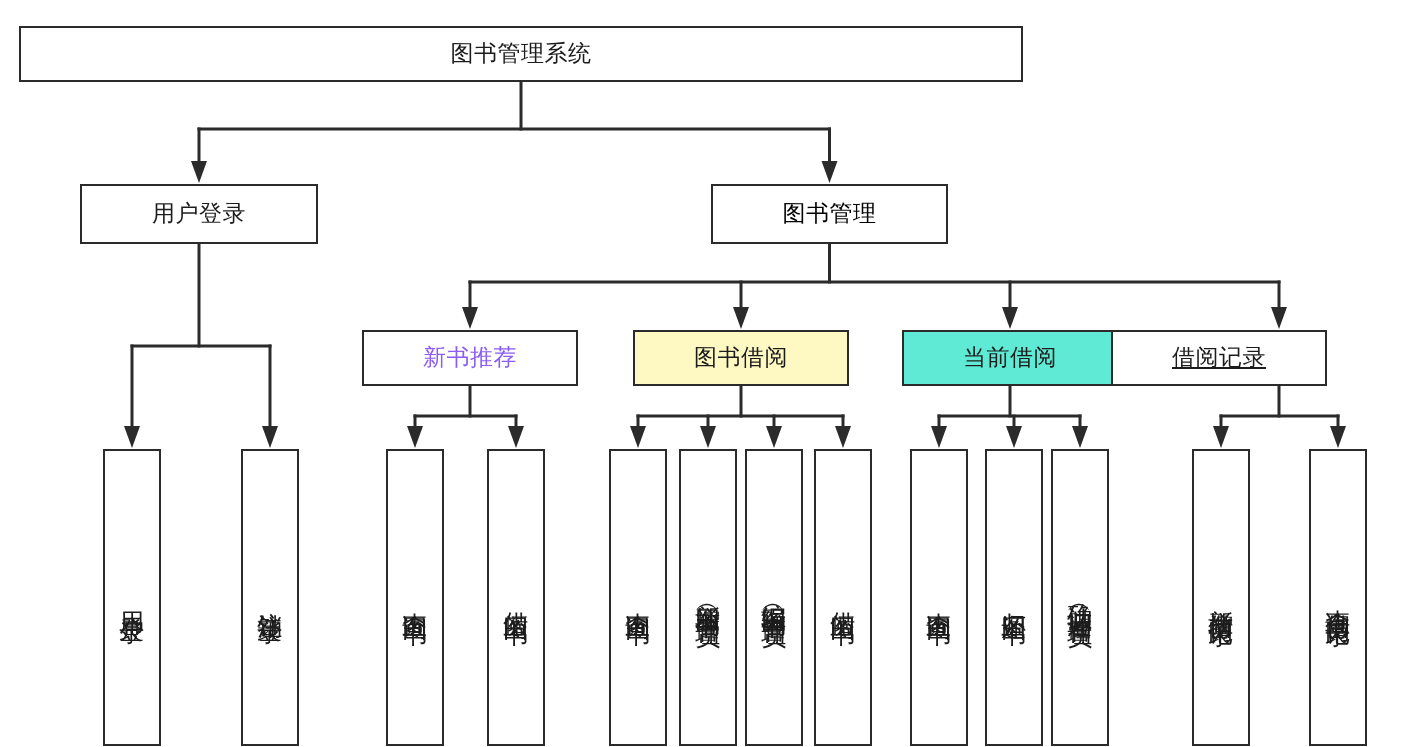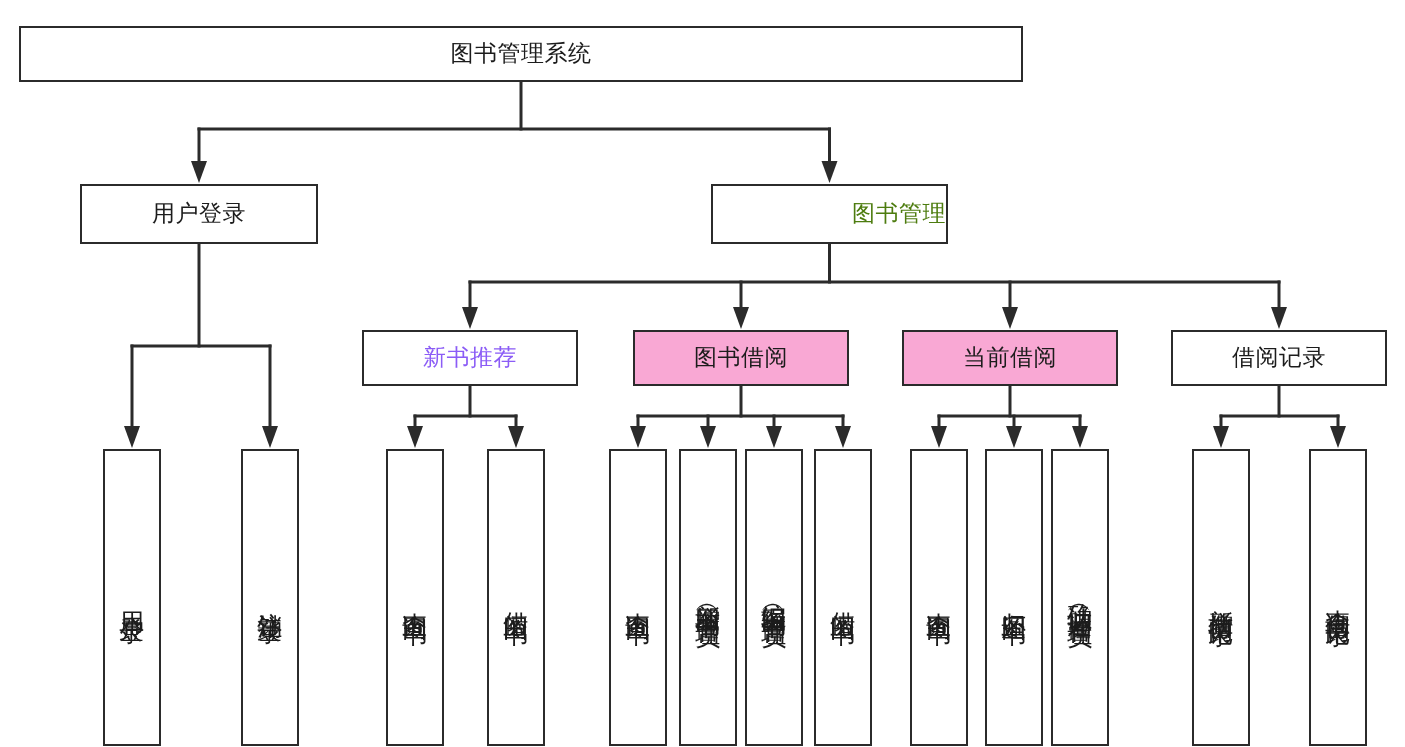--- a/index.html
+++ b/index.html
@@ -125,33 +125,33 @@
       <line x1="1338" y1="404" x2="1338" y2="417" stroke="#2b2b2b" stroke-width="3" stroke-linecap="square"></line>
       <polygon points="1330,414 1346,414 1338,436" fill="#2b2b2b"></polygon>
     </svg>
   <div id="nodes">
       <div class="node horiz" style="left: 19px; top: 14px; width: 1004px; height: 56px; border-color: rgb(43, 43, 43); background: rgb(255, 255, 255); color: rgb(28, 28, 28);">
         <span class="node-label">图书管理系统</span>
       </div>
       <div class="node horiz" style="left: 80px; top: 172px; width: 238px; height: 60px; border-color: rgb(43, 43, 43); background: rgb(255, 255, 255); color: rgb(28, 28, 28);">
         <span class="node-label">用户登录</span>
       </div>
-      <div class="node horiz" style="left: 711px; top: 172px; width: 237px; height: 60px; border-color: rgb(43, 43, 43); background: rgb(255, 255, 255); color: #4d7c0f; justify-content: flex-end;">
+      <div class="node horiz" style="left: 711px; top: 172px; width: 237px; height: 60px; border-color: rgb(43, 43, 43); background: rgb(255, 255, 255); color: #000000;">
         <span class="node-label">图书管理</span>
       </div>
       <div class="node horiz" style="left: 362px; top: 318px; width: 216px; height: 56px; border-color: rgb(43, 43, 43); background: rgb(255, 255, 255); color: #8b5cf6;">
         <span class="node-label">新书推荐</span>
       </div>
-      <div class="node horiz" style="left: 633px; top: 318px; width: 216px; height: 56px; border-color: rgb(43, 43, 43); background: #f9a8d4; color: rgb(28, 28, 28);">
+      <div class="node horiz" style="left: 633px; top: 318px; width: 216px; height: 56px; border-color: rgb(43, 43, 43); background: #fef9c3; color: rgb(28, 28, 28);">
         <span class="node-label">图书借阅</span>
       </div>
-      <div class="node horiz" style="left: 902px; top: 318px; width: 216px; height: 56px; border-color: rgb(43, 43, 43); background: #f9a8d4; color: rgb(28, 28, 28);">
+      <div class="node horiz" style="left: 902px; top: 318px; width: 216px; height: 56px; border-color: rgb(43, 43, 43); background: #5eead4; color: rgb(28, 28, 28);">
         <span class="node-label">当前借阅</span>
       </div>
-      <div class="node horiz" style="left: 1171px; top: 318px; width: 216px; height: 56px; border-color: rgb(43, 43, 43); background: rgb(255, 255, 255); color: rgb(28, 28, 28);">
+      <div class="node horiz" style="left: 1111px; top: 318px; width: 216px; height: 56px; border-color: rgb(43, 43, 43); background: rgb(255, 255, 255); color: rgb(28, 28, 28); text-decoration: underline;">
         <span class="node-label">借阅记录</span>
       </div>
       <div class="node vert" style="left: 103px; top: 437px; width: 58px; height: 297px; border-color: rgb(43, 43, 43); background: rgb(255, 255, 255); color: rgb(28, 28, 28);">
         <span class="node-label">用户登录</span>
       </div>
       <div class="node vert" style="left: 241px; top: 437px; width: 58px; height: 297px; border-color: rgb(43, 43, 43); background: rgb(255, 255, 255); color: rgb(28, 28, 28);">
         <span class="node-label">注销登录</span>
       </div>
       <div class="node vert" style="left: 386px; top: 437px; width: 58px; height: 297px; border-color: rgb(43, 43, 43); background: rgb(255, 255, 255); color: rgb(28, 28, 28);">
         <span class="node-label">查询图书</span>

